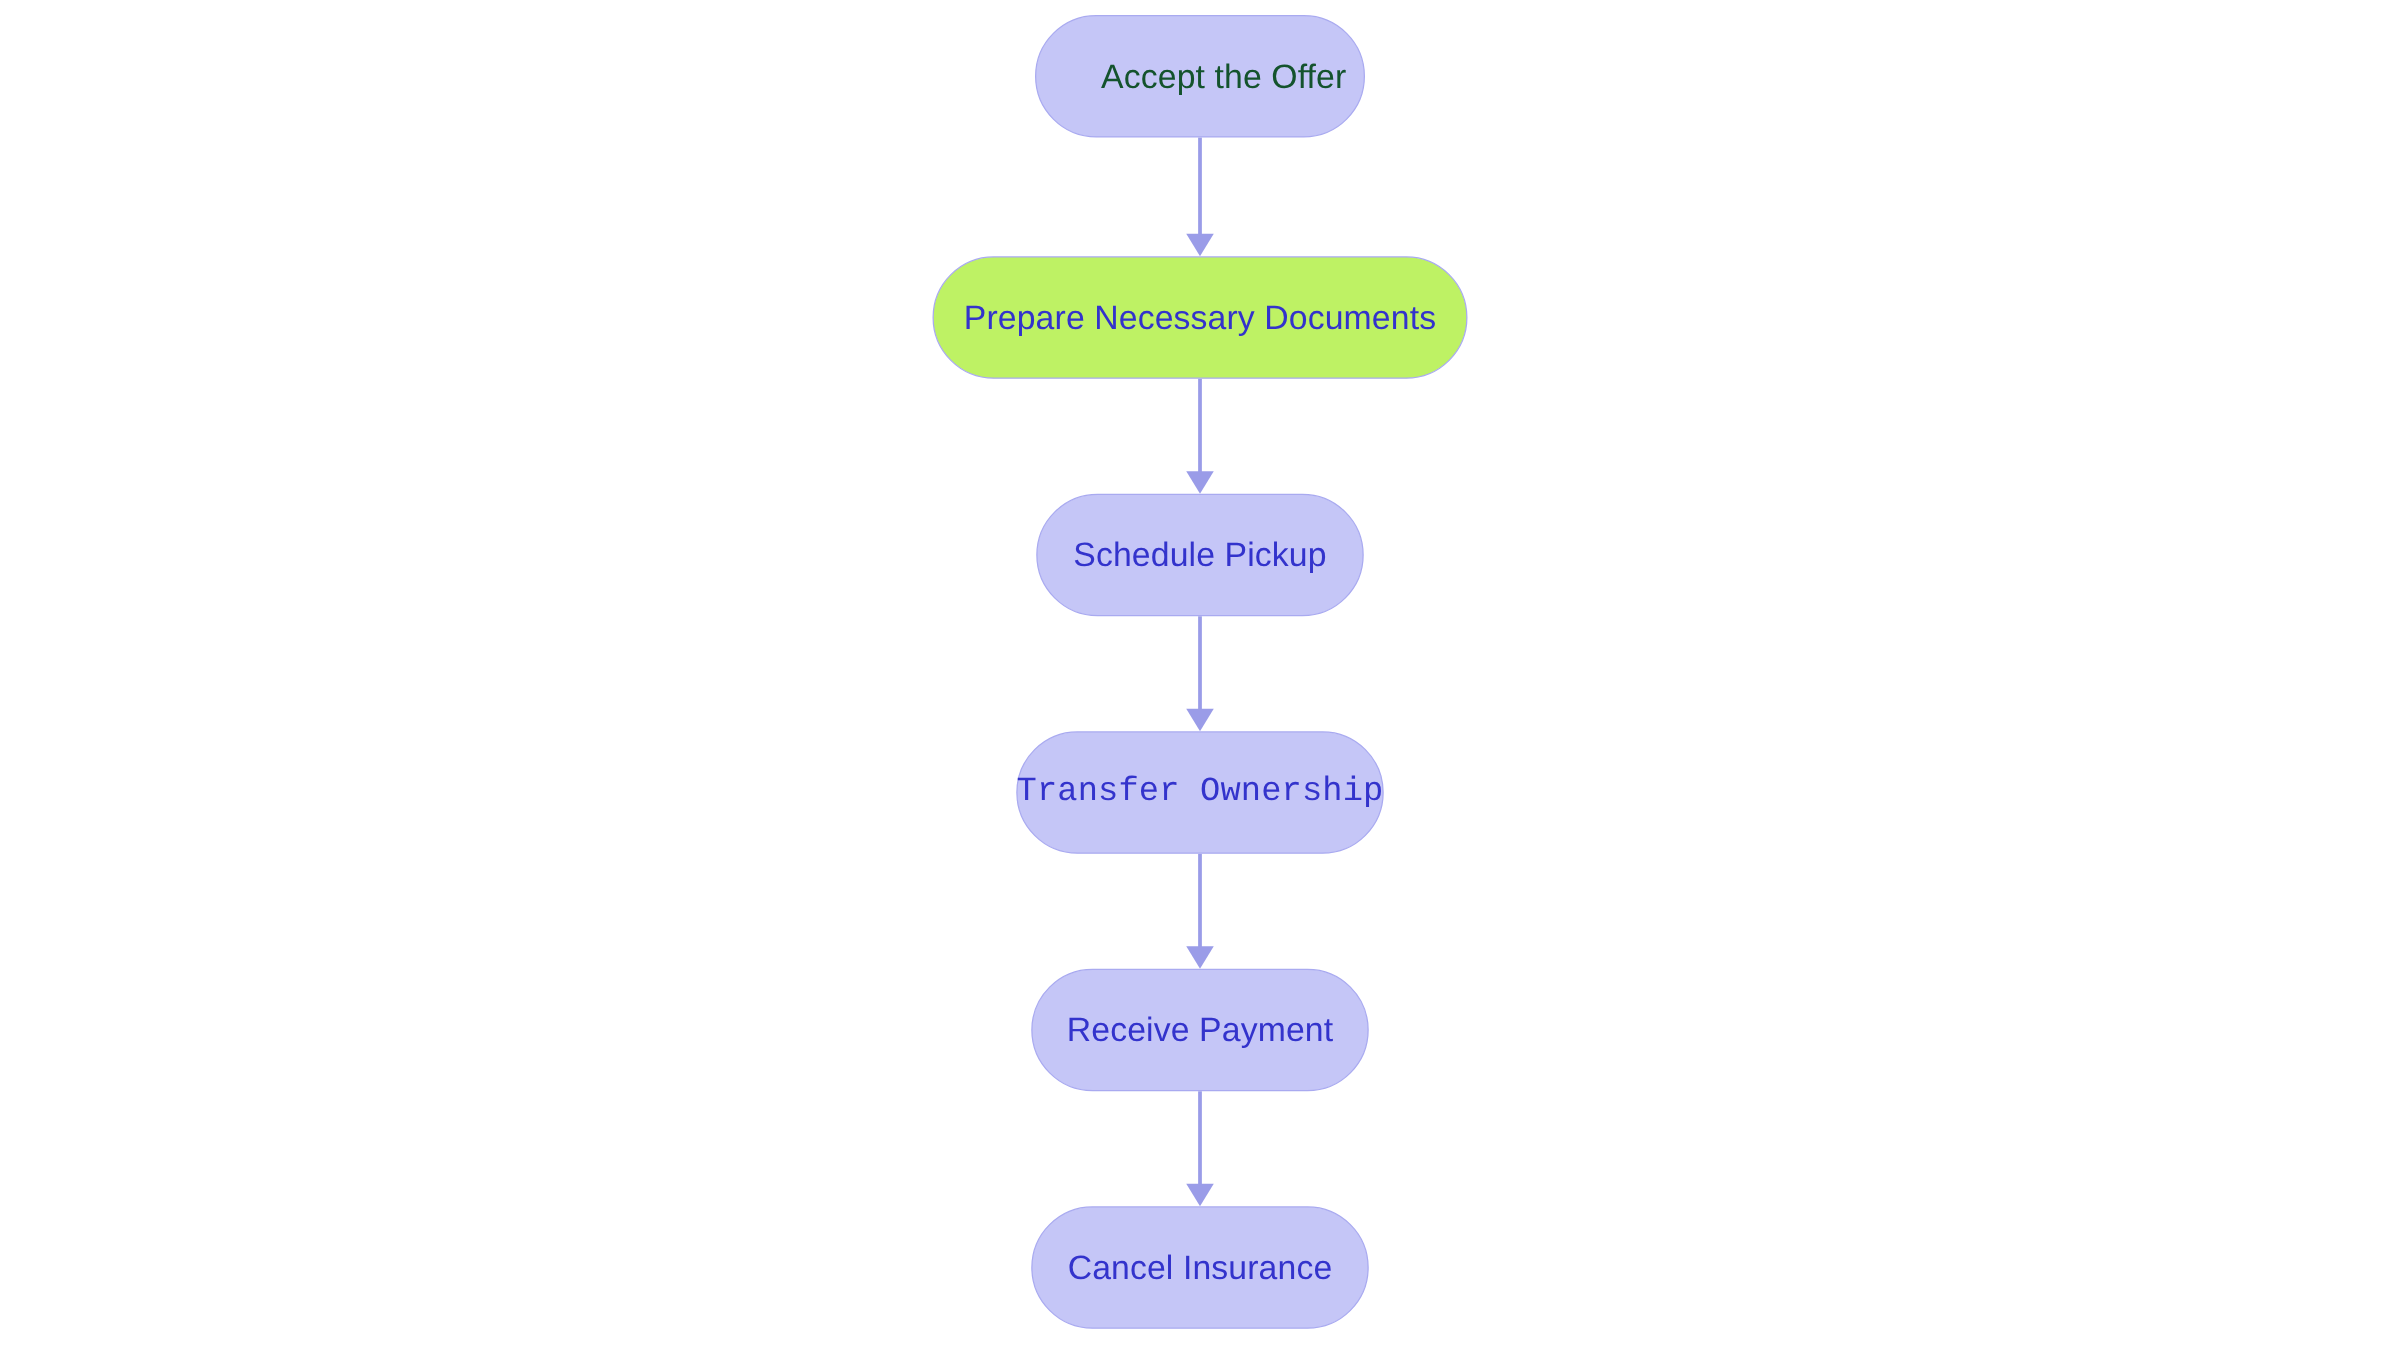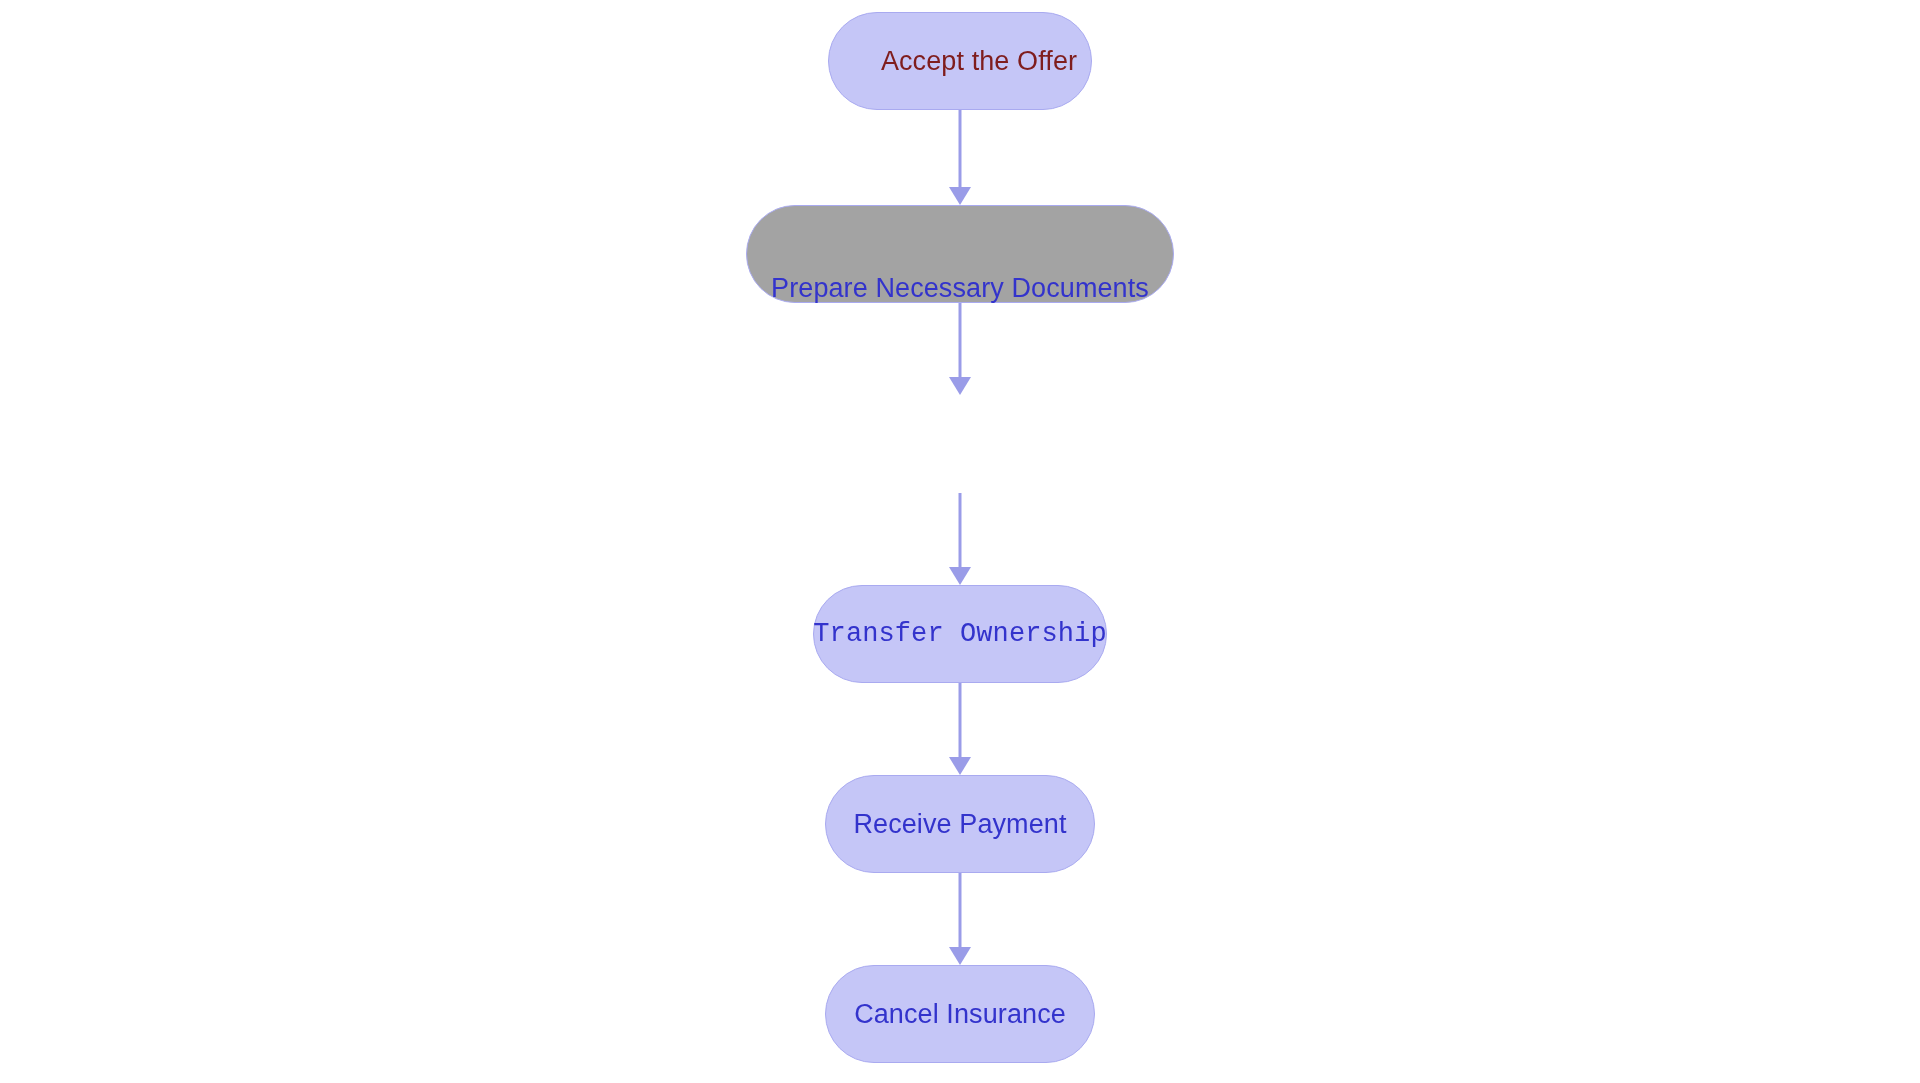--- a/index.html
+++ b/index.html
@@ -89,24 +89,27 @@
           <polygon points="9,74 31,74 20,92" fill="#9a9ce8"></polygon>
         </svg>
       </div>
       <div class="flow-edge" style="left: 960px; top: 873px; height: 92px;">
         <svg width="40" height="92" viewBox="0 0 40 92">
           <line x1="20" y1="0" x2="20" y2="76" stroke="#9a9ce8" stroke-width="3"></line>
           <polygon points="9,74 31,74 20,92" fill="#9a9ce8"></polygon>
         </svg>
       </div>
       <div class="flow-node" style="left: 960px; top: 12px; width: 264px; height: 98px; border-radius: 49px; background: rgb(197, 198, 247); border-color: rgb(169, 170, 240);">
-        <span class="flow-node-label" style="color: #7f1d1d; margin-left: 38px;">Accept the Offer</span>
+        <span class="flow-node-label" style="color: #14532d; margin-left: 38px;">Accept the Offer</span>
       </div>
-      <div class="flow-node" style="left: 960px; top: 205px; width: 428px; height: 98px; border-radius: 49px; background: #a3a3a3; border-color: rgb(169, 170, 240); align-items: flex-end;">
+      <div class="flow-node" style="left: 960px; top: 205px; width: 428px; height: 98px; border-radius: 49px; background: #bef264; border-color: rgb(169, 170, 240);">
         <span class="flow-node-label" style="color: rgb(51, 51, 204);">Prepare Necessary Documents</span>
+      </div>
+      <div class="flow-node" style="left: 960px; top: 395px; width: 262px; height: 98px; border-radius: 49px; background: rgb(197, 198, 247); border-color: rgb(169, 170, 240);">
+        <span class="flow-node-label" style="color: rgb(51, 51, 204);">Schedule Pickup</span>
       </div>
       <div class="flow-node" style="left: 960px; top: 585px; width: 294px; height: 98px; border-radius: 49px; background: rgb(197, 198, 247); border-color: rgb(169, 170, 240);">
         <span class="flow-node-label" style="color: rgb(51, 51, 204); font-family: Liberation Mono, monospace;">Transfer Ownership</span>
       </div>
       <div class="flow-node" style="left: 960px; top: 965px; width: 270px; height: 98px; border-radius: 49px; background: rgb(197, 198, 247); border-color: rgb(169, 170, 240);">
         <span class="flow-node-label" style="color: rgb(51, 51, 204);">Cancel Insurance</span>
       </div>
       <div class="flow-node" style="left: 960px; top: 775px; width: 270px; height: 98px; border-radius: 49px; background: rgb(197, 198, 247); border-color: rgb(169, 170, 240);">
         <span class="flow-node-label" style="color: rgb(51, 51, 204);">Receive Payment</span>
       </div>

